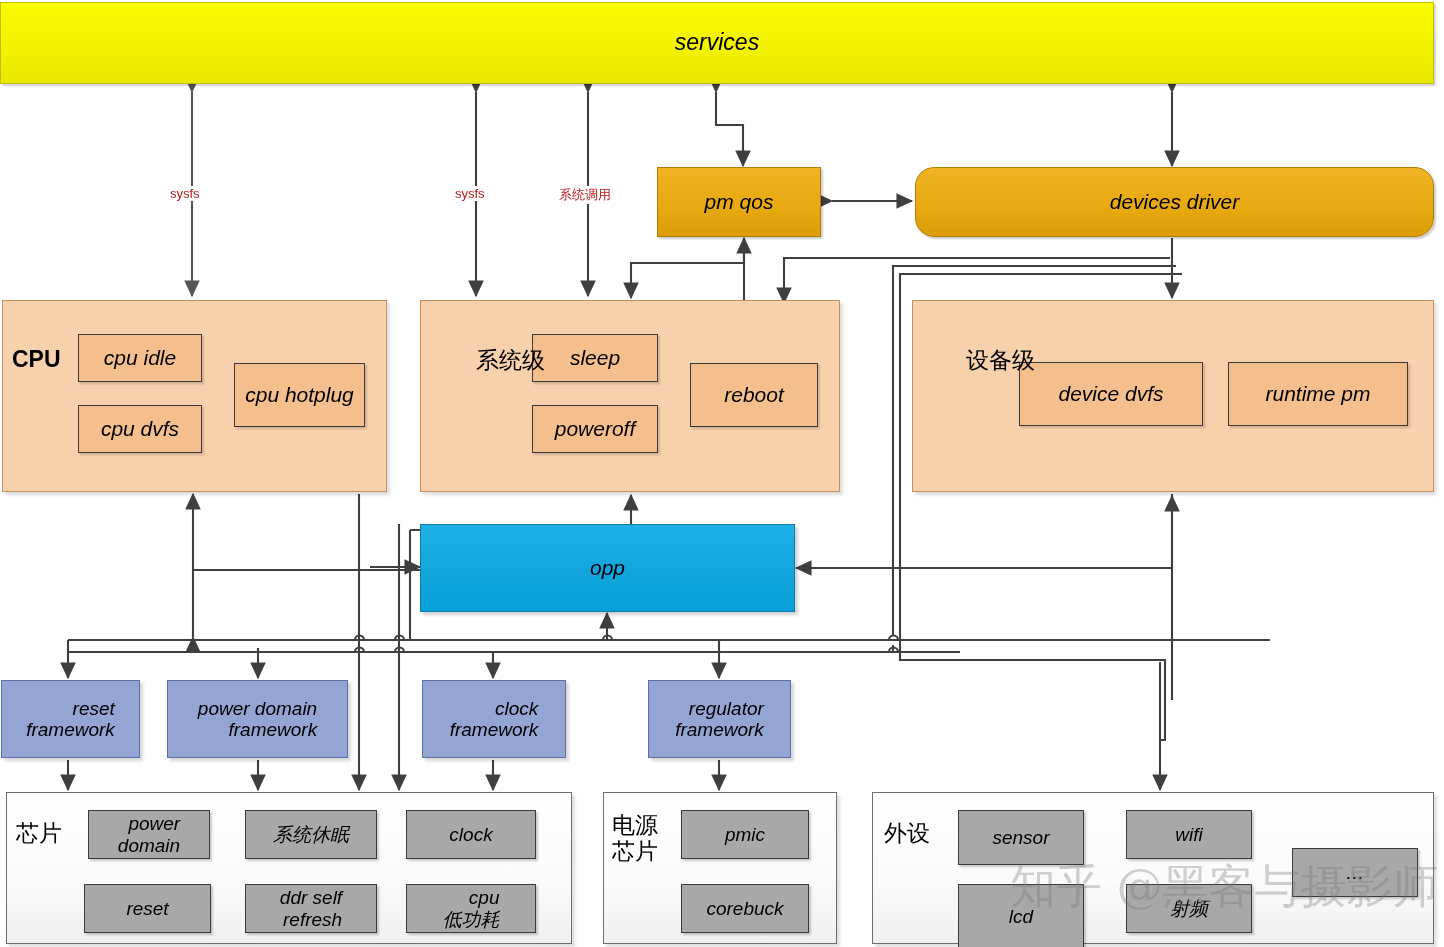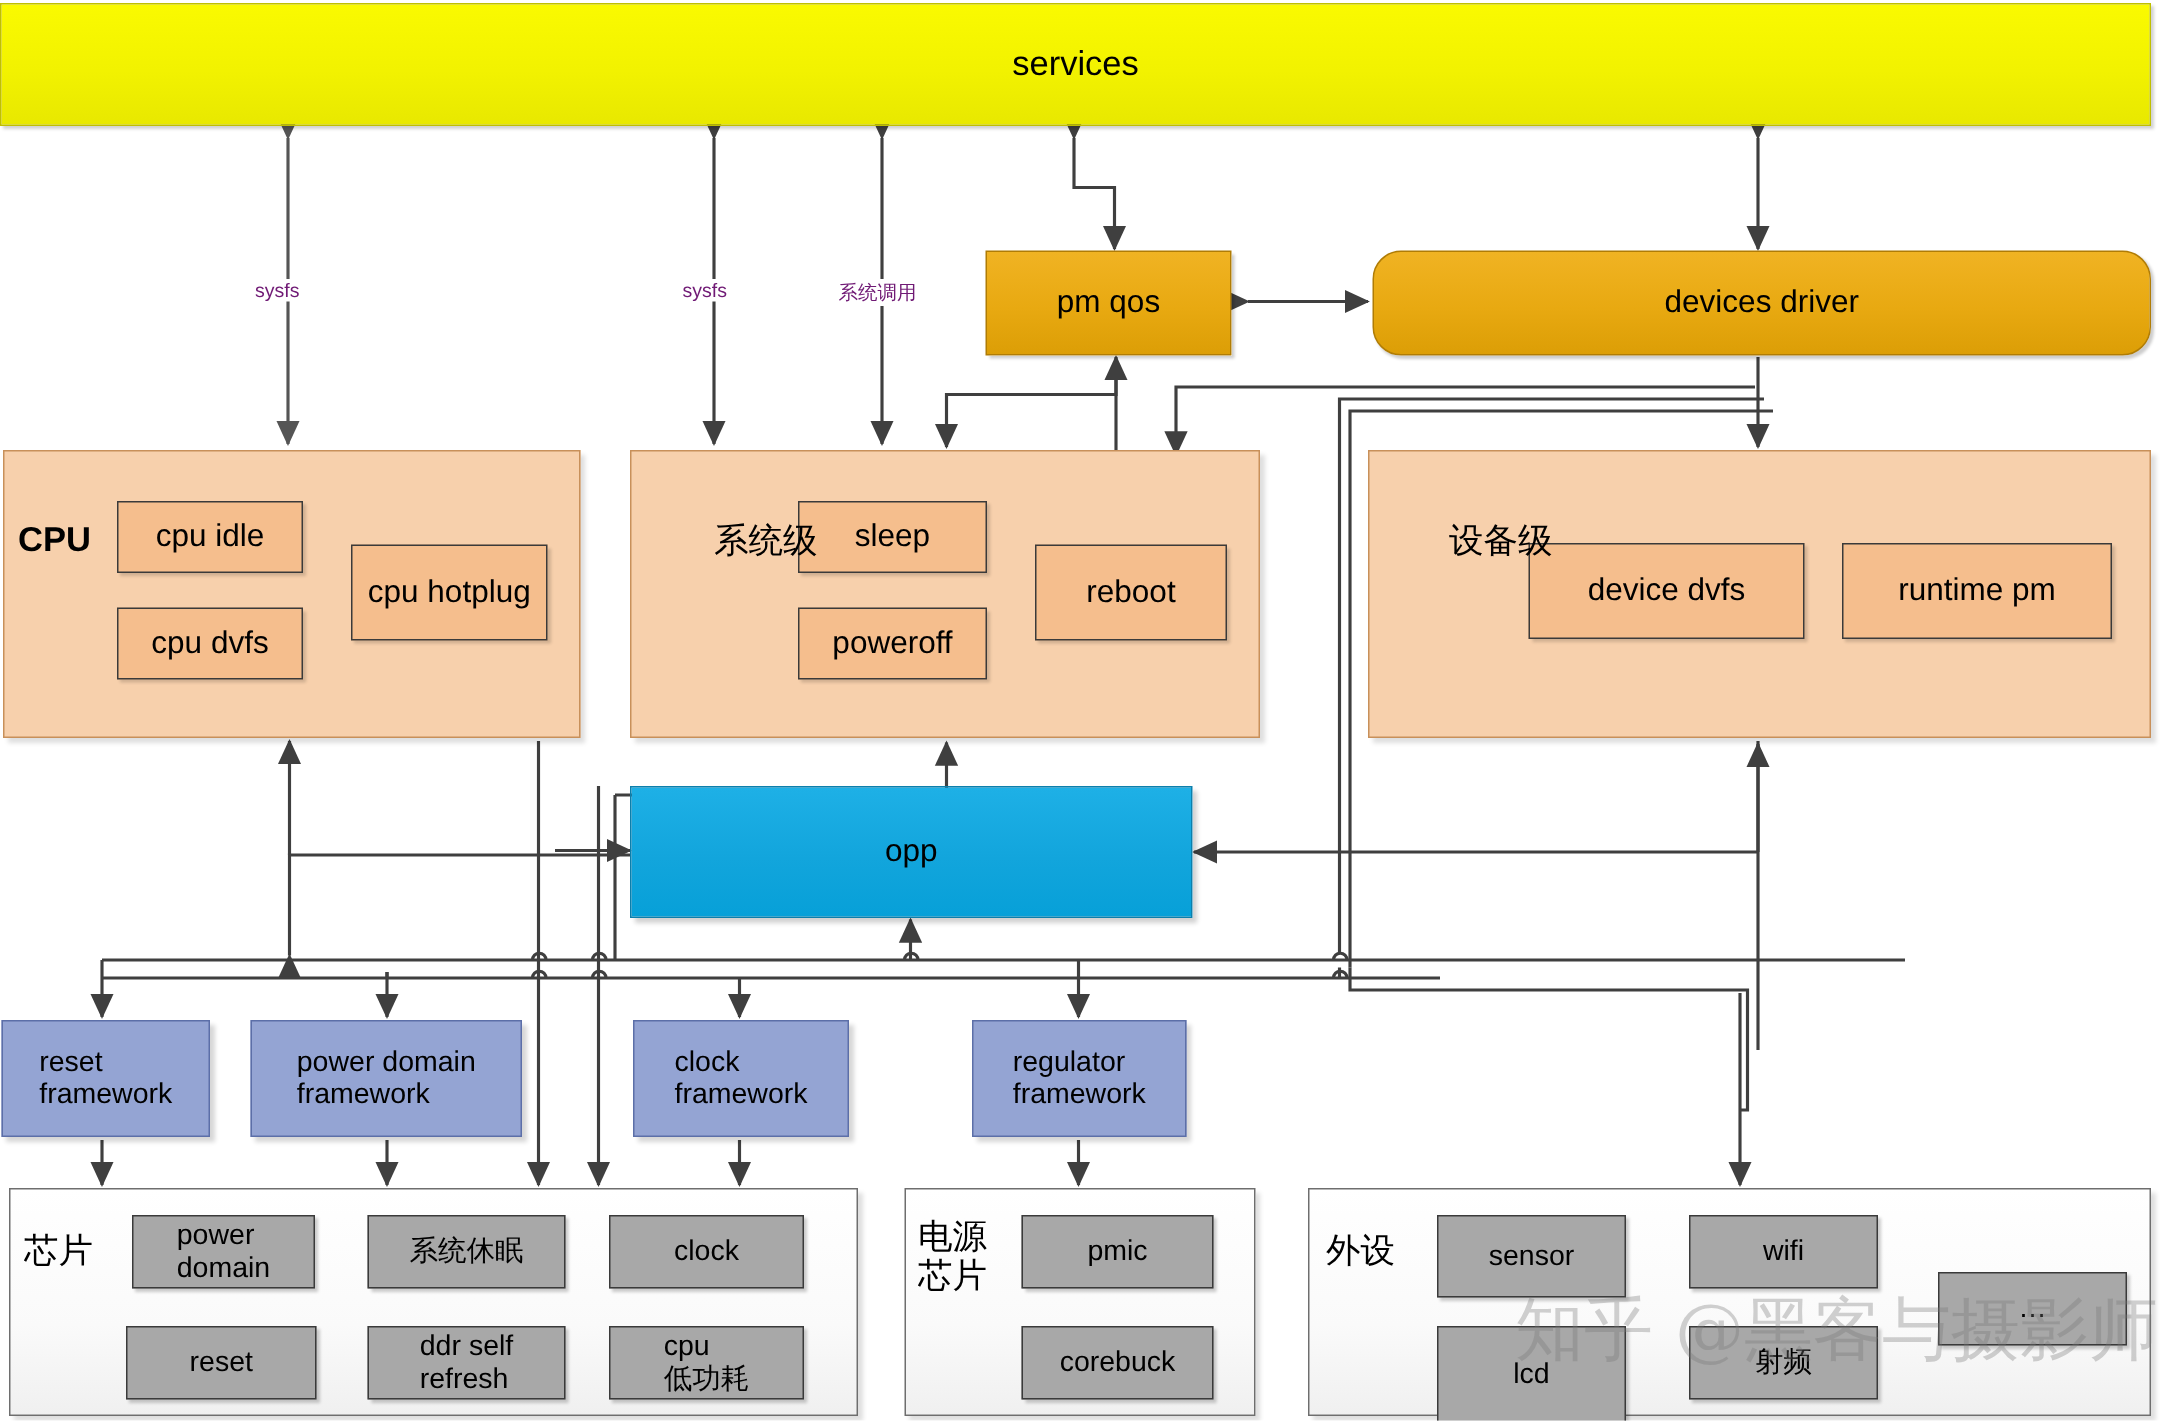--- a/index.html
+++ b/index.html
@@ -16,24 +16,25 @@
   #stage {
     position: relative;
     width: 1444px;
     height: 947px;
   }
   .node {
     position: absolute;
     display: flex;
     align-items: center;
     justify-content: center;
-    text-align: left;
+    text-align: right;
     color: #000;
     line-height: 1.12;
     z-index: 5;
+    font-style: italic;
   }
   
   .services {
     background: linear-gradient(to bottom, #FAFA00 0%, #F2F200 55%, #E8E800 100%);
     border: 1px solid #BFBF00;
     box-shadow: 2px 2px 2px rgba(0,0,0,0.18);
     font-size: 23px;
   }
   
   .amber {
@@ -98,21 +99,21 @@
   .hw-item {
     background: #A8A8A8;
     border: 1px solid #3A3A3A;
     box-shadow: 2px 2px 2px rgba(0,0,0,0.2);
     font-size: 19px;
   }
   .hw-item .cjkline { font-family: "DejaVu Serif", "Liberation Serif", serif; }
   .edge-label {
     position: absolute;
     font-size: 13px;
-    color: #701a75;
+    color: #b91c1c;
     background: #ffffff;
     padding: 0 3px;
     z-index: 7;
     white-space: nowrap;
   }
   .edge-label.cjk { font-family: "DejaVu Serif", "Liberation Serif", serif; font-size: 13px; }
   svg.wires {
     position: absolute;
     left: 0; top: 0;
     width: 1444px; height: 947px;

